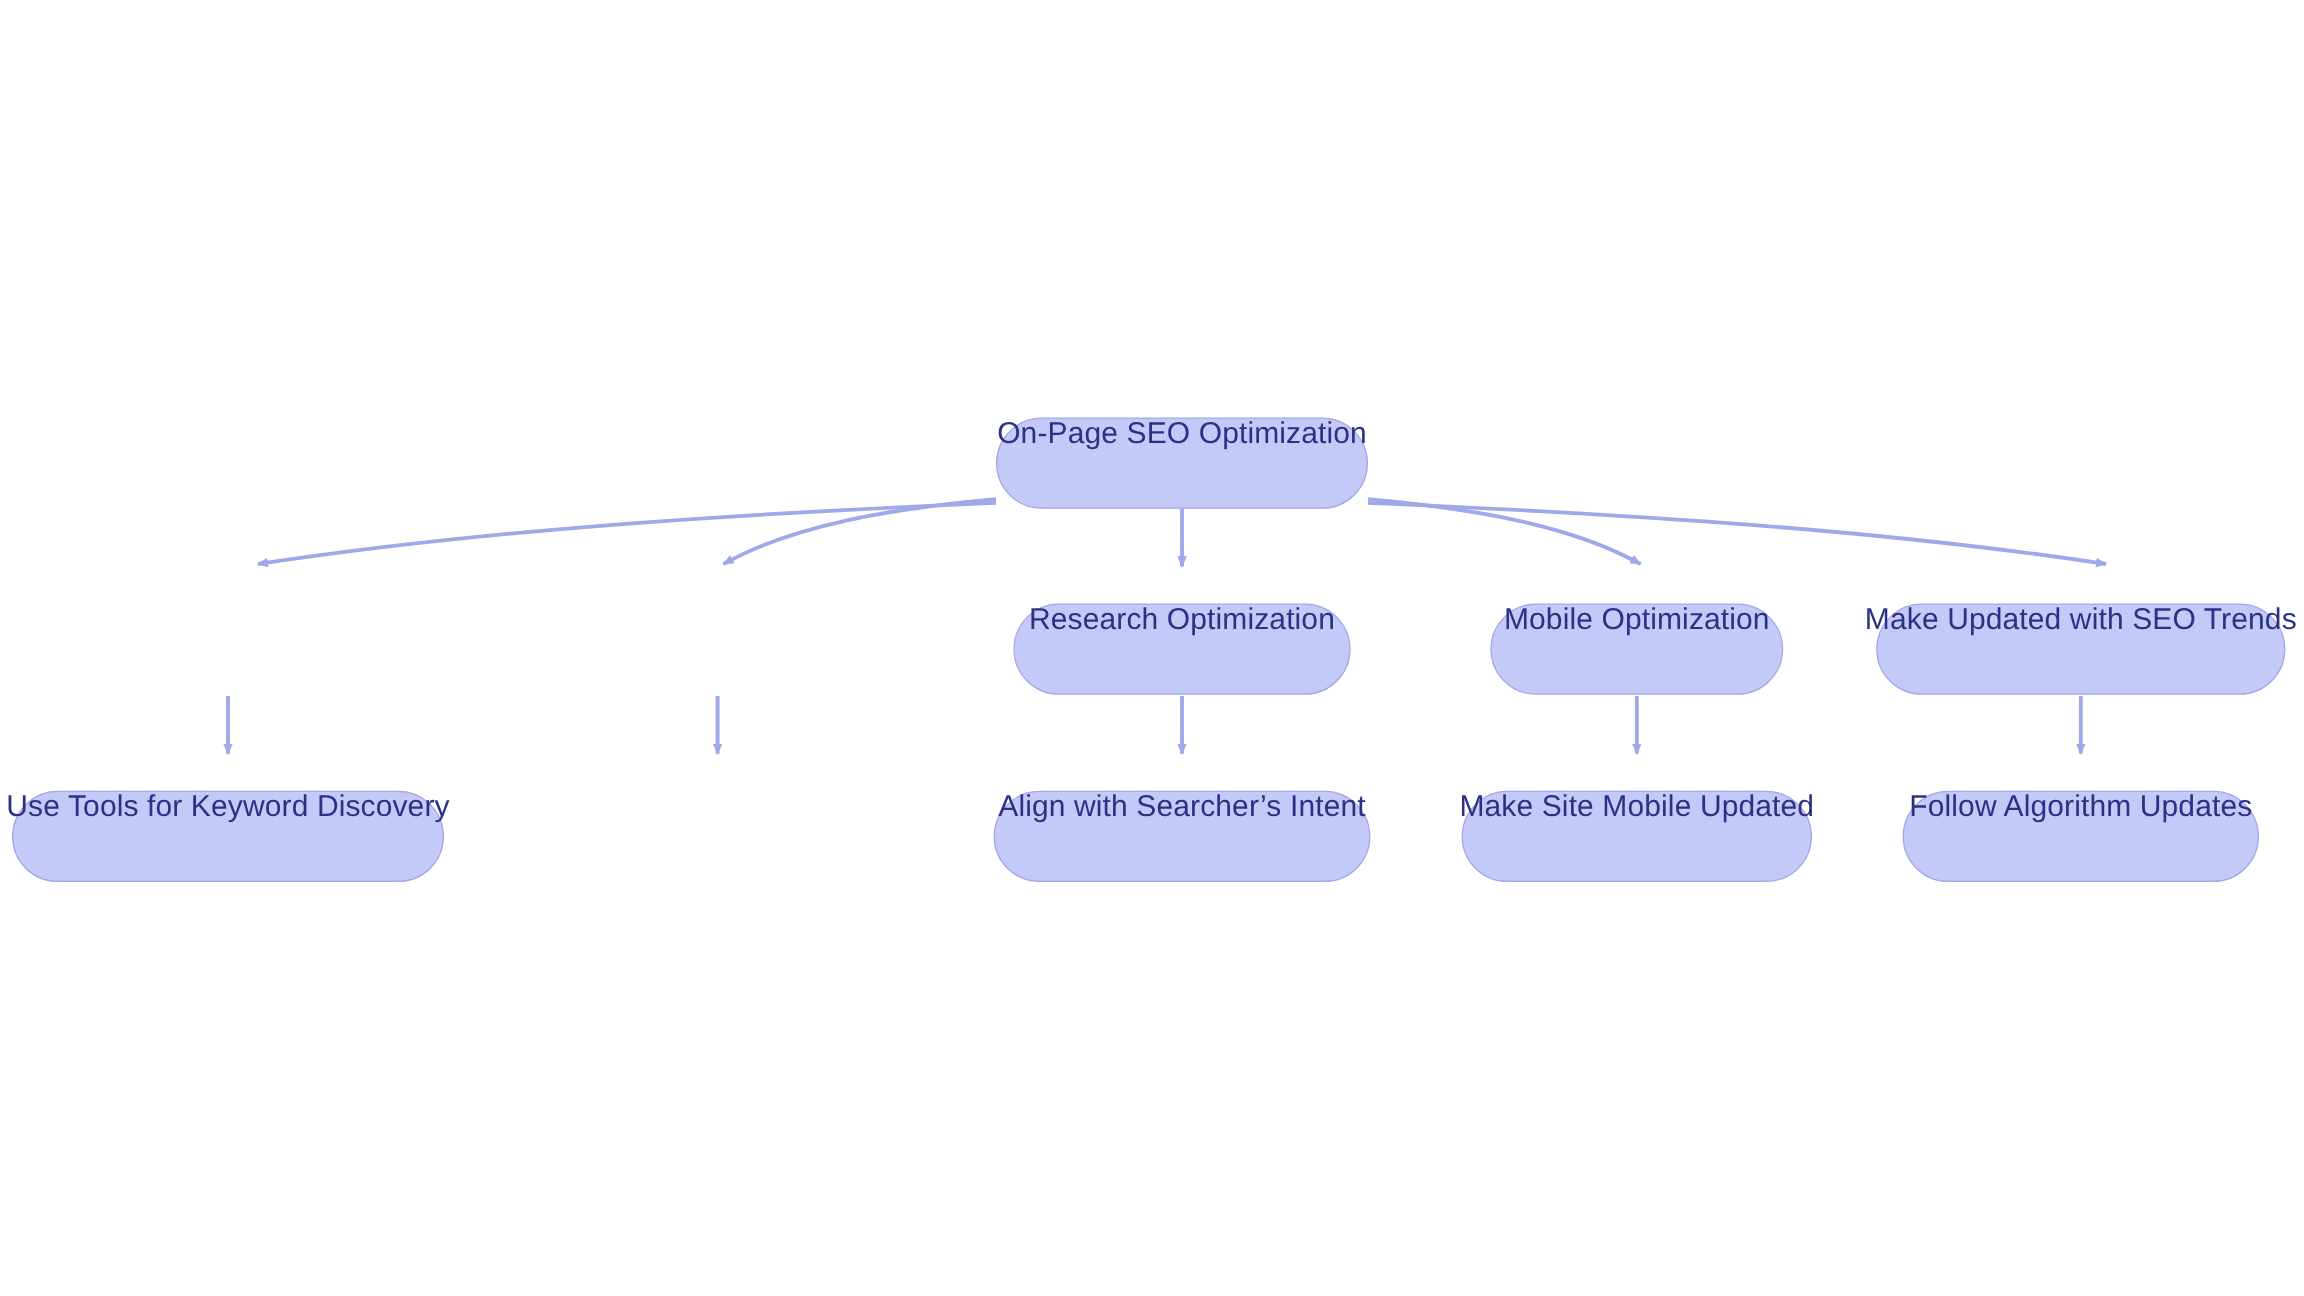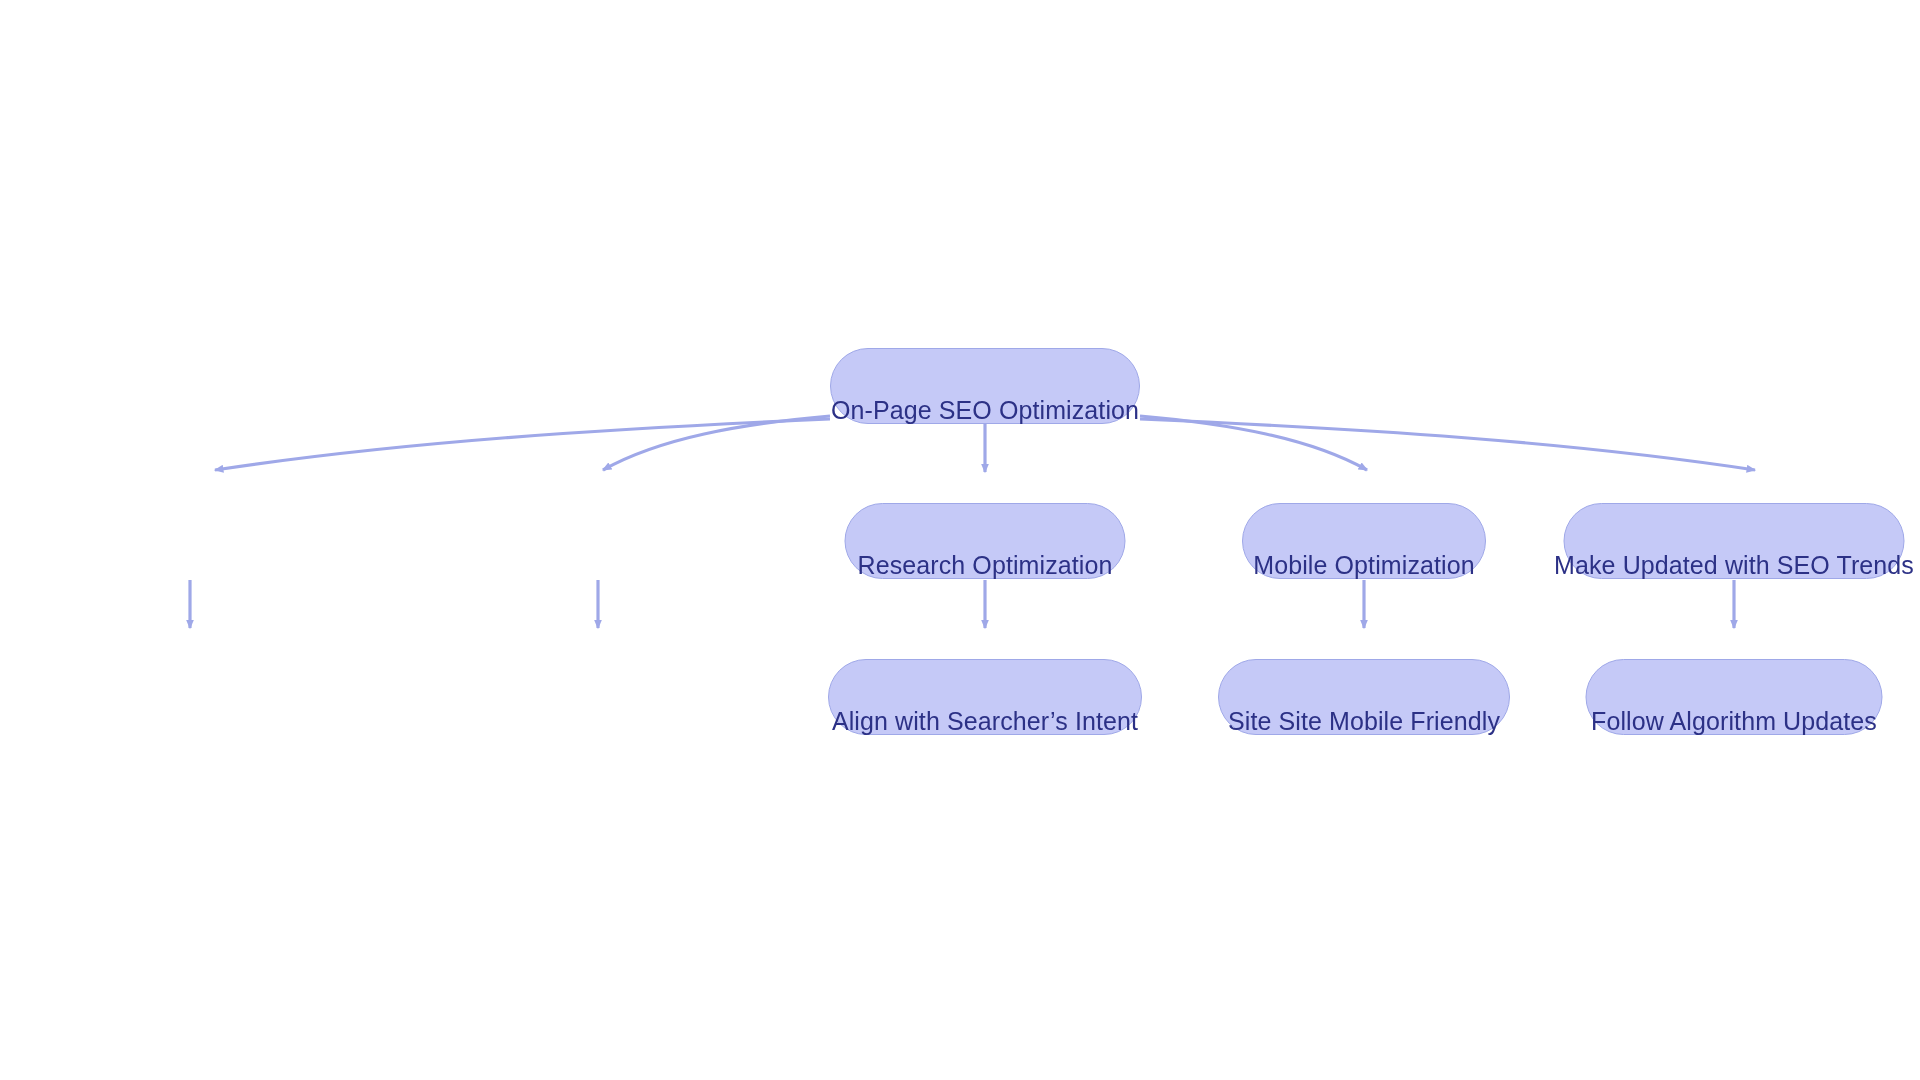--- a/index.html
+++ b/index.html
@@ -25,21 +25,21 @@
     left: 0;
     top: 0;
     width: 1920px;
     height: 1080px;
     pointer-events: none;
   }
   .node {
     position: absolute;
     box-sizing: border-box;
     display: flex;
-    align-items: flex-end;
+    align-items: flex-start;
     justify-content: center;
     background: #c5c9f7;
     border: 1.6px solid #9fa8e8;
     border-radius: 999px;
     color: #2c3186;
     font-size: 25px;
     font-weight: 400;
     letter-spacing: 0.1px;
     white-space: nowrap;
     line-height: 1;
@@ -97,27 +97,30 @@
   </div>
 
   <div class="node node-branch" style="left: 1364px; top: 503px; width: 244px;">
     <span class="node-label">Mobile Optimization</span>
   </div>
 
   <div class="node node-branch" style="left: 1734px; top: 503px; width: 341px;">
     <span class="node-label">Make Updated with SEO Trends</span>
   </div>
 
+  <div class="node node-leaf" style="left: 190px; top: 659px; width: 360px;">
+    <span class="node-label">Use Tools for Keyword Discovery</span>
+  </div>
 
 
   <div class="node node-leaf" style="left: 985px; top: 659px; width: 314px;">
     <span class="node-label">Align with Searcher’s Intent</span>
   </div>
 
   <div class="node node-leaf" style="left: 1364px; top: 659px; width: 292px;">
-    <span class="node-label">Site Site Mobile Friendly</span>
+    <span class="node-label">Make Site Mobile Updated</span>
   </div>
 
   <div class="node node-leaf" style="left: 1734px; top: 659px; width: 297px;">
     <span class="node-label">Follow Algorithm Updates</span>
   </div>
 
 </div>
 
 </body></html>

